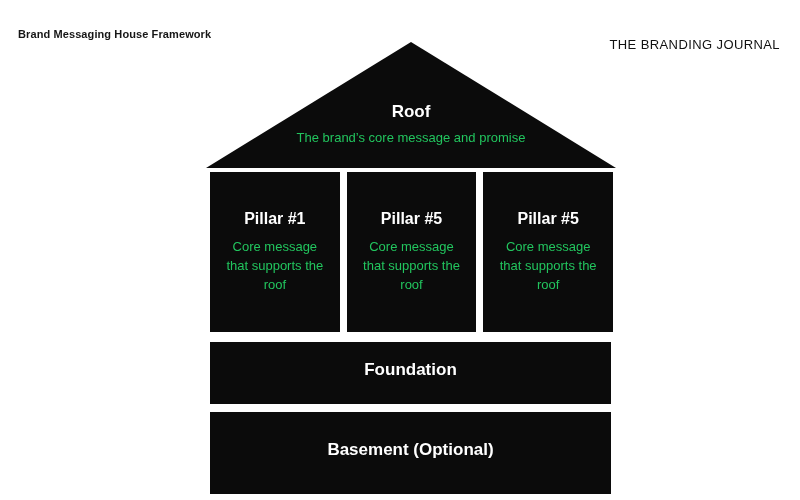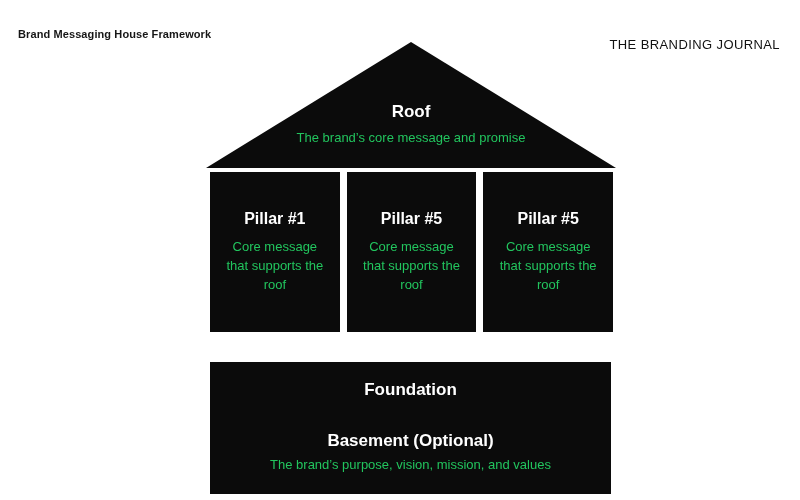--- a/index.html
+++ b/index.html
@@ -93,21 +93,21 @@
     width: 401px;
     background: #0b0b0b;
     display: flex;
     flex-direction: column;
     justify-content: center;
     align-items: center;
     text-align: center;
     box-sizing: border-box;
   }
   .bar .block-heading { margin-bottom: 5px; }
-  .foundation { top: 342px; height: 62px; margin-top: 20px; }
+  .foundation { top: 342px; height: 62px; }
   .basement   { top: 412px; height: 82px; }
 </style>
 </head>
 <body>
 
 <div class="canvas">
 
   <div class="page-title">Brand Messaging House Framework</div>
 
   <div class="logo">THE BRANDING JOURNAL</div>
@@ -131,16 +131,15 @@
       <div class="block-sub">Core message that supports the roof</div>
     </div>
   </div>
 
   <div class="bar foundation">
     <div class="block-heading">Foundation</div>
   </div>
 
   <div class="bar basement">
     <div class="block-heading">Basement (Optional)</div>
-    <div class="block-sub">The brand’s purpose, vision, mission, and values</div>
   </div>
 
 </div>
 
 </body></html>

